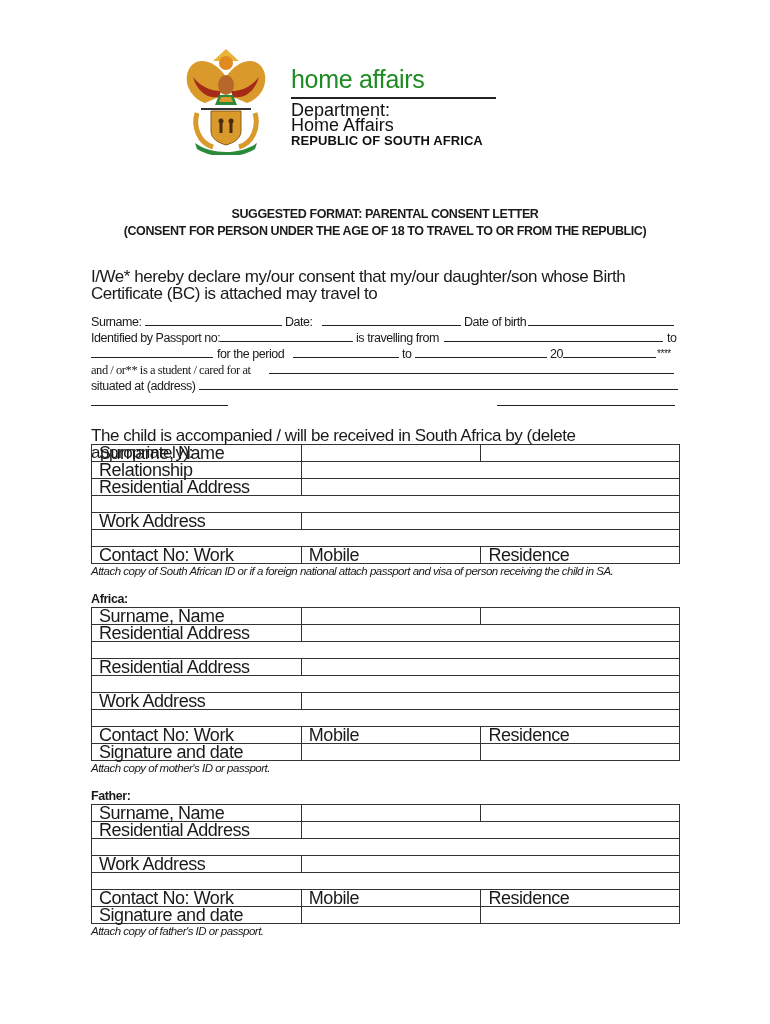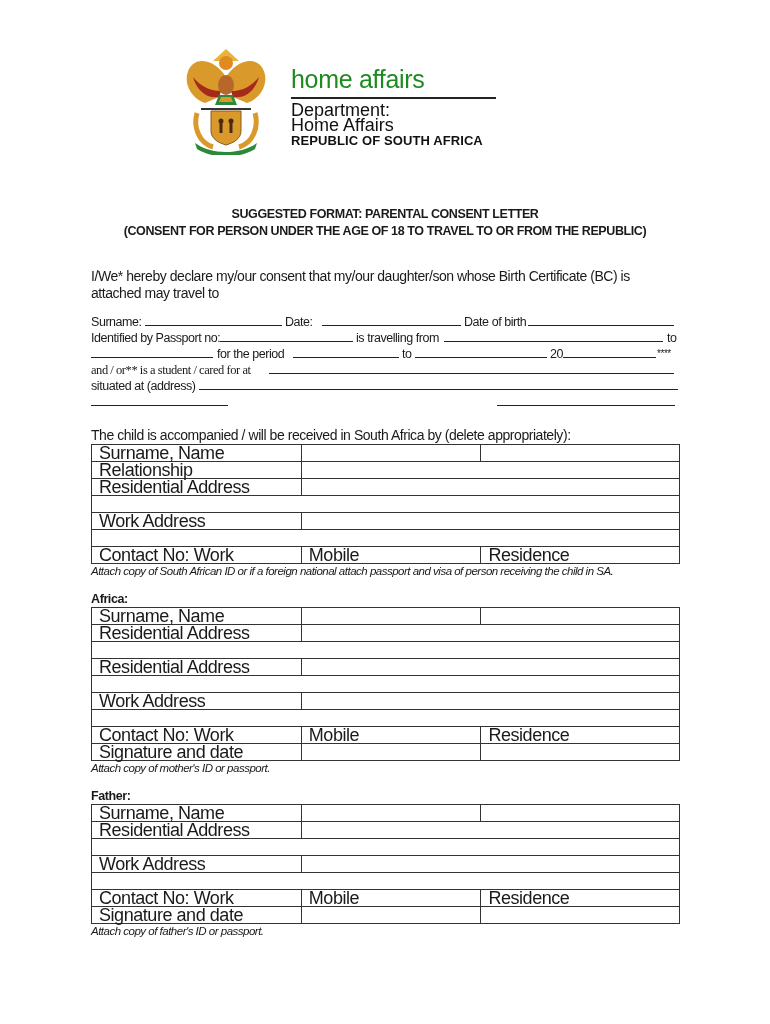--- a/index.html
+++ b/index.html
@@ -25,21 +25,21 @@
 
     
     .title-block {
       position: absolute; left: 0; top: 206px; width: 770px; text-align: center;
       font-weight: bold; font-size: 12.5px; line-height: 17px; letter-spacing: -0.4px;
     }
 
     
     .para {
       position: absolute; left: 91px; width: 590px;
-      font-size: 14px; line-height: 17px; letter-spacing: -0.45px;
+      font-size: 17px; line-height: 17px; letter-spacing: -0.45px;
     }
     .line { position: absolute; left: 91px; width: 590px; height: 16px;
       font-size: 12.5px; line-height: 16px; letter-spacing: -0.45px; white-space: nowrap; }
     .blank {
       display: inline-block; border-bottom: 1px solid #222; height: 12px; vertical-align: baseline;
     }
     .seg { position: absolute; top: 0; }
 
     
     .form-table {

